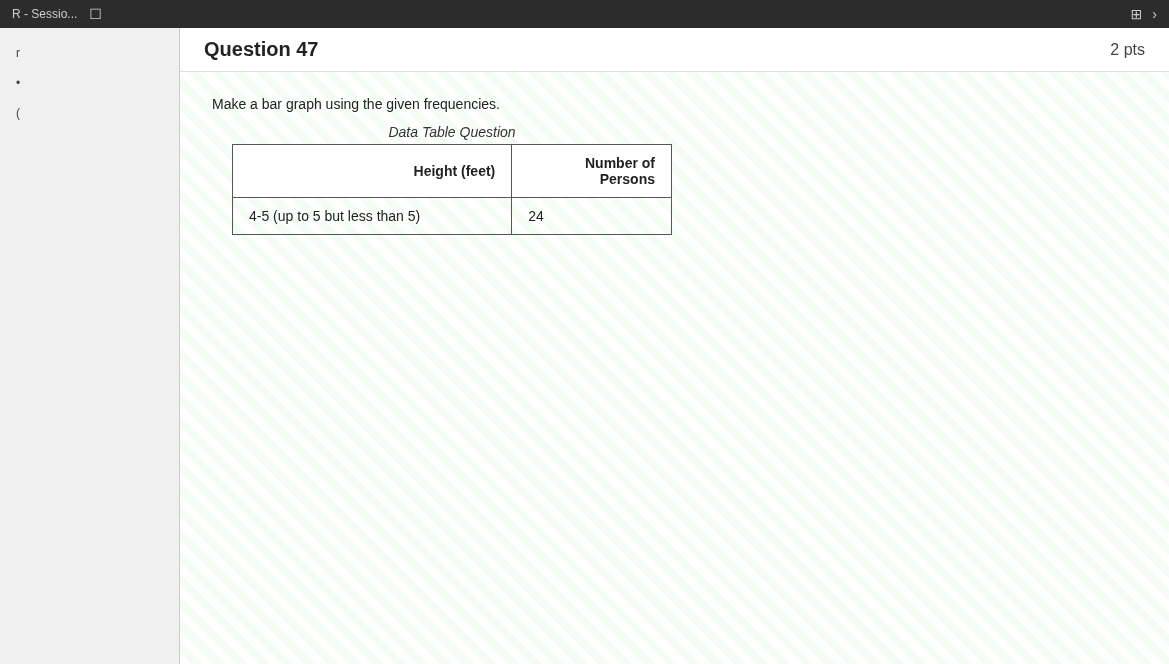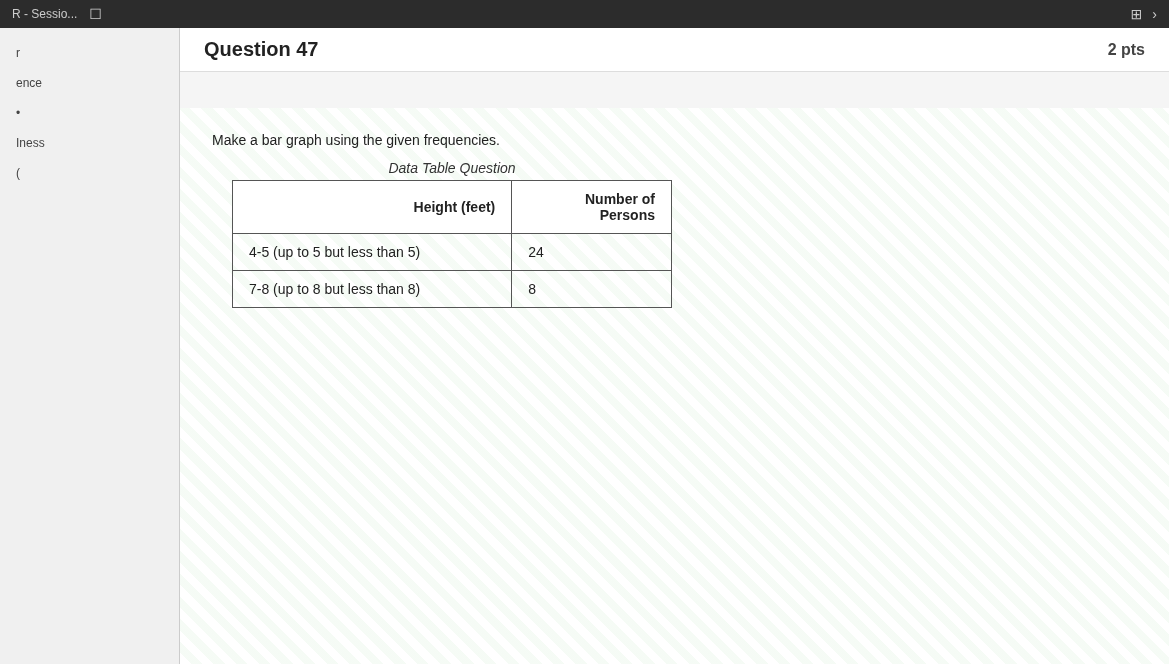--- a/index.html
+++ b/index.html
@@ -74,21 +74,20 @@
       cursor: pointer;
     }
 
     
     .content-area {
       flex: 1;
       display: flex;
       flex-direction: column;
       background: #f5f5f5;
       overflow: hidden;
-      gap: 36px;
     }
 
     
     .question-header {
       background: white;
       border-bottom: 1px solid #ddd;
       padding: 10px 24px;
       display: flex;
       align-items: center;
       justify-content: space-between;
@@ -97,21 +96,21 @@
 
     .question-title {
       font-size: 20px;
       font-weight: 600;
       color: #222;
     }
 
     .question-pts {
       font-size: 16px;
       color: #444;
-      font-weight: 700;
+      font-weight: 400;
     }
 
     
     .question-body {
       flex: 1;
       background: white;
       padding: 24px 32px;
       overflow-y: auto;
       position: relative;
     }
@@ -210,23 +209,21 @@
   <div class="top-bar-right">
     <span class="top-bar-icon">⊞</span>
     <span class="top-bar-icon">›</span>
   </div>
 </div>
 
 <div class="main-layout">
 
   <div class="sidebar">
     <div class="sidebar-item">r</div>
-    <div class="sidebar-item">ence</div>
     <div class="sidebar-item">•</div>
-    <div class="sidebar-item">Iness</div>
     <div class="sidebar-item">(</div>
   </div>
 
   <div class="content-area">
 
     <div class="question-header">
       <span class="question-title">Question 47</span>
       <span class="question-pts">2 pts</span>
     </div>
 
@@ -248,23 +245,19 @@
                 <span>Number of</span><br>
                 <span>Persons</span>
               </th>
             </tr>
           </thead>
           <tbody id="table-body">
           <tr>
                 <td>4-5 (up to 5 but less than 5)</td>
                 <td>24</td>
               </tr>
-              <tr>
-                <td>7-8 (up to 8 but less than 8)</td>
-                <td>8</td>
-              </tr>
             </tbody>
         </table>
       </div>
 
     </div>
   </div>
 </div>
 
 </body></html>

